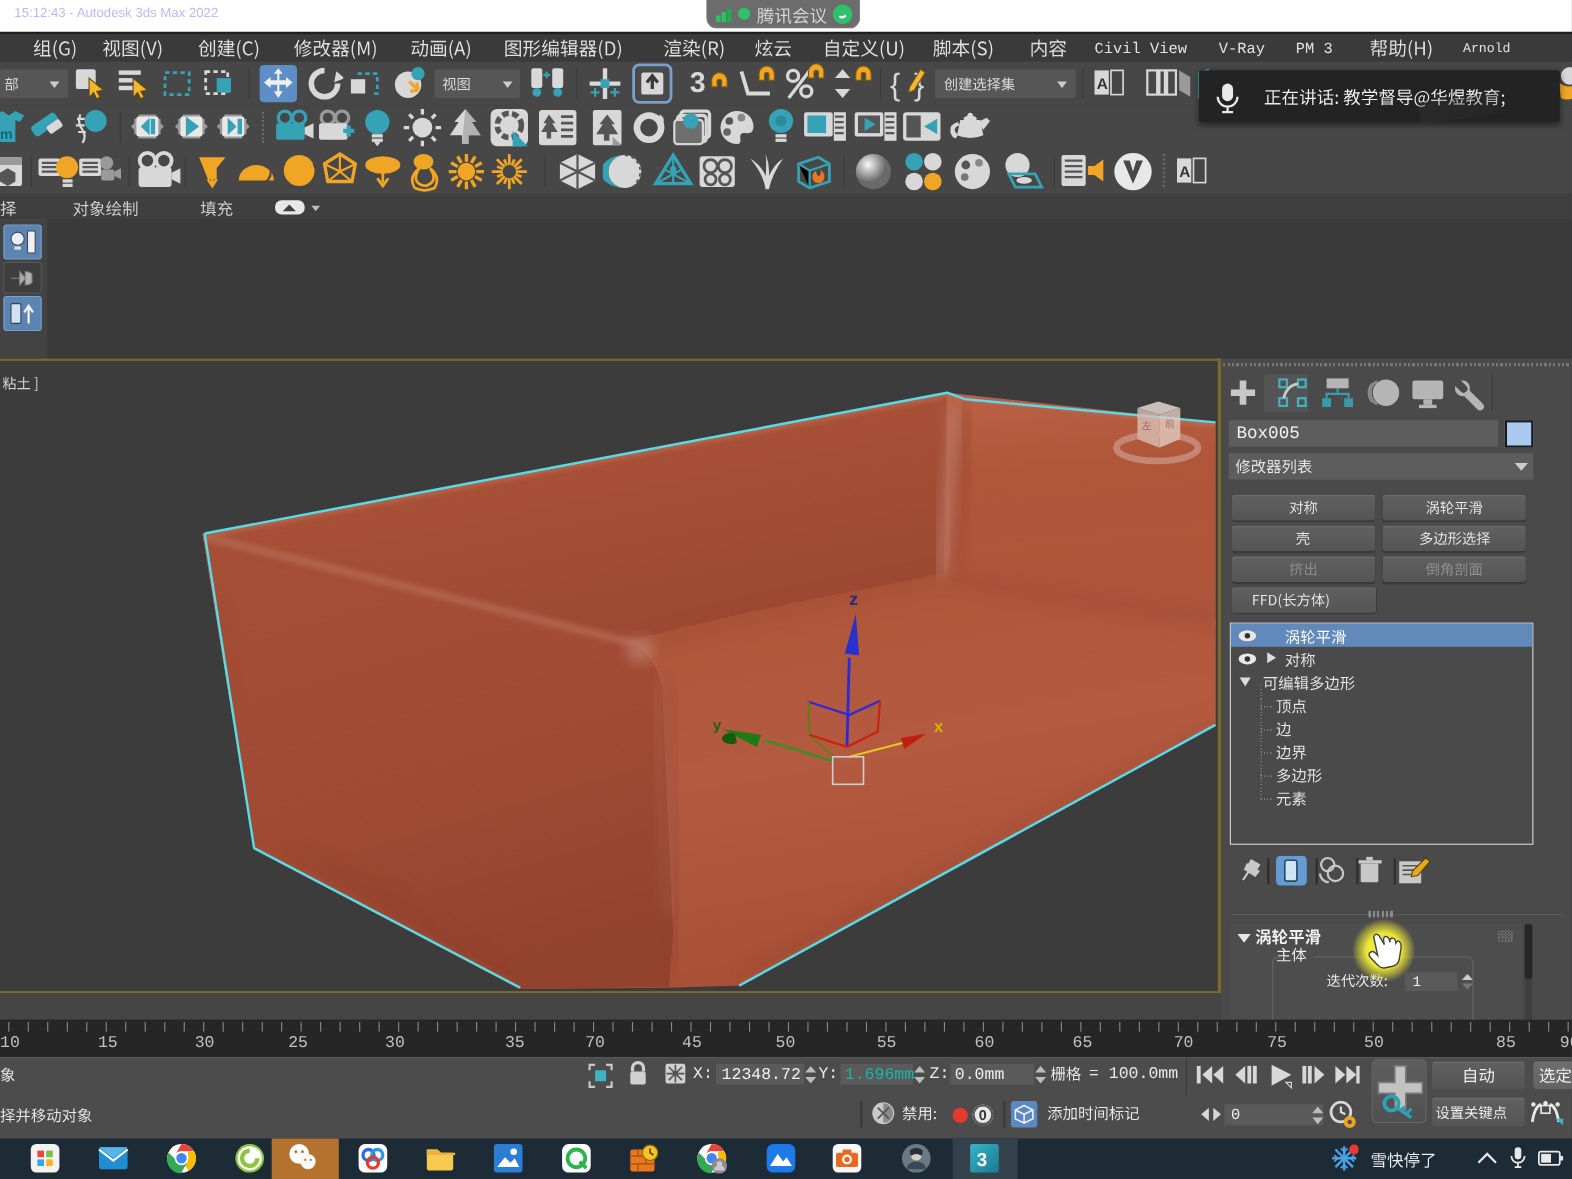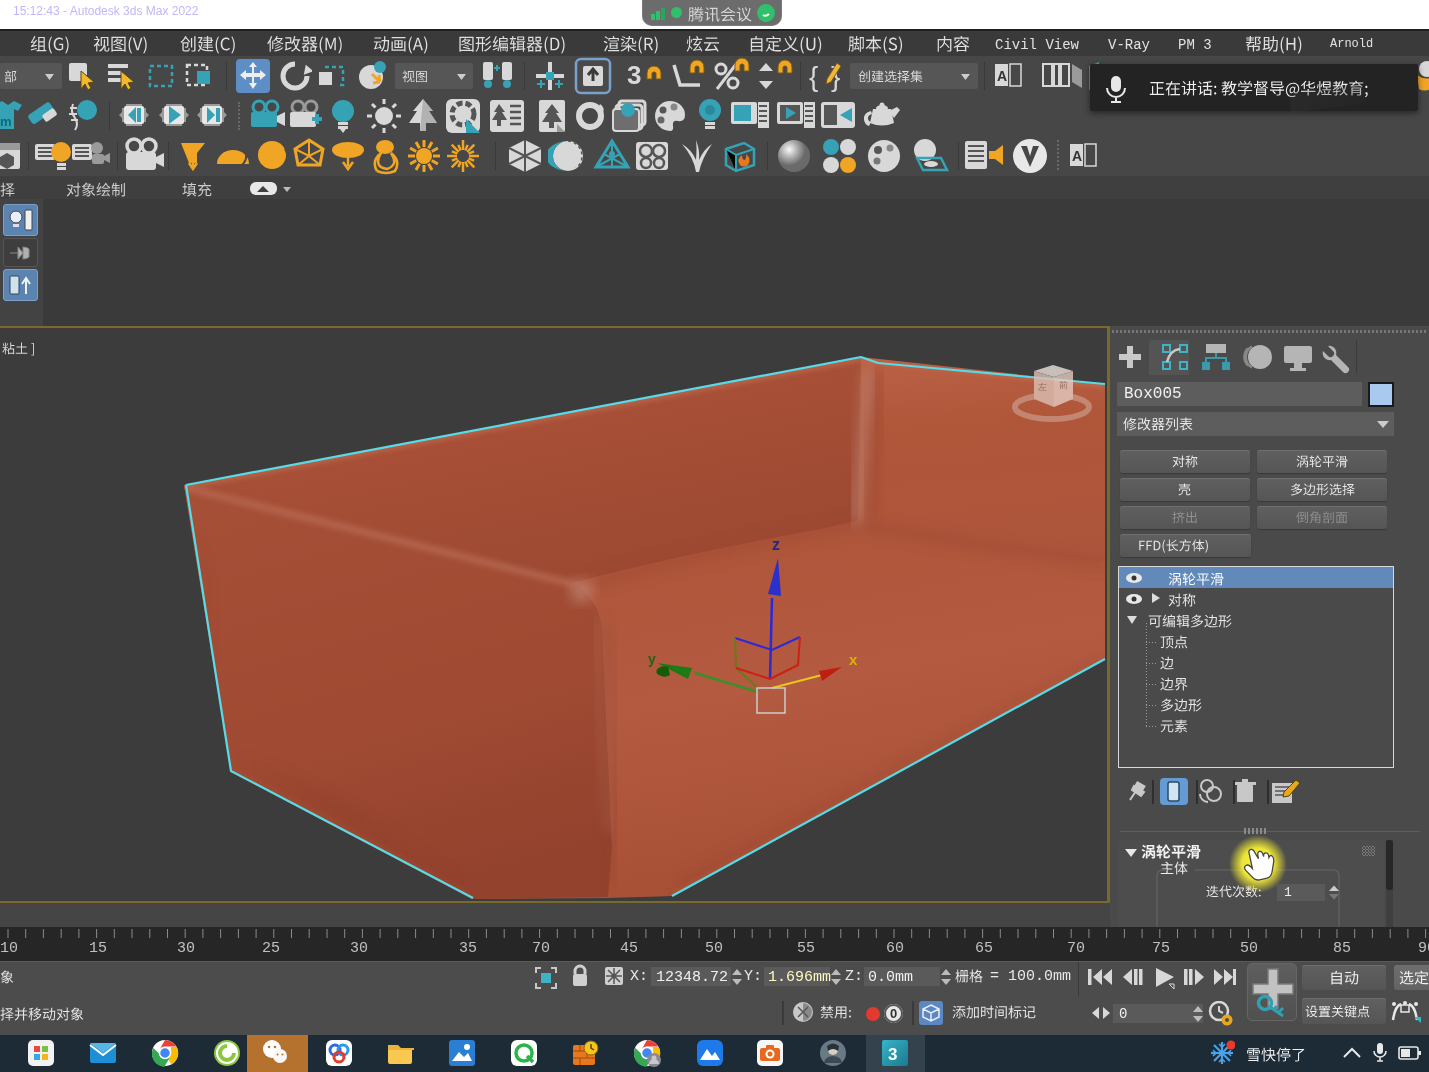--- a/index.html
+++ b/index.html
@@ -891,21 +891,21 @@
       <span style="position:absolute;left:455px;width:26px;text-align:center">35</span>
       <span style="position:absolute;left:528px;width:26px;text-align:center">70</span>
       <span style="position:absolute;left:616px;width:26px;text-align:center">45</span>
       <span style="position:absolute;left:705px;width:26px;text-align:left">50</span>
       <span style="position:absolute;left:793px;width:26px;text-align:center">55</span>
       <span style="position:absolute;left:882px;width:26px;text-align:center">60</span>
       <span style="position:absolute;left:971px;width:26px;text-align:center">65</span>
       <span style="position:absolute;left:1059px;width:26px;text-align:right">70</span>
       <span style="position:absolute;left:1148px;width:26px;text-align:center">75</span>
       <span style="position:absolute;left:1236px;width:26px;text-align:center">50</span>
-      <span style="position:absolute;left:1325px;width:26px;text-align:right">85</span>
+      <span style="position:absolute;left:1360px;width:26px;text-align:left">85</span>
       <span style="position:absolute;left:1414px;width:26px;text-align:center">90</span>
     </div>
     <div class="abs" style="left:0;top:961px;width:1429px;height:74px;background:#4c4c4c;border-top:1px solid #5a5a5a"></div>
     <svg width="16" height="19" style="position:absolute;left:0px;top:968px;overflow:visible">
       <path transform="translate(0,14.3)" d="M4.8 -11.8C4 -10.7 2.6 -9.3 0.7 -8.3C1 -8.1 1.3 -7.8 1.4 -7.5C1.7 -7.7 2 -7.9 2.2 -8.1V-5.8H4.6C3.5 -5.1 2.3 -4.6 0.9 -4.3C1.1 -4.1 1.3 -3.8 1.4 -3.6C2.8 -3.9 4.1 -4.5 5.2 -5.2C5.6 -4.9 5.9 -4.7 6.2 -4.5C5 -3.6 3 -2.8 1.4 -2.5C1.6 -2.3 1.8 -2 2 -1.7C3.5 -2.2 5.4 -3 6.7 -3.9C6.9 -3.7 7.1 -3.4 7.3 -3.2C5.9 -2 3.3 -0.9 1.2 -0.4C1.4 -0.2 1.7 0.1 1.8 0.4C3.7 -0.2 6.1 -1.2 7.6 -2.4C8 -1.4 7.8 -0.5 7.3 -0.2C7 0 6.7 0 6.3 0C6 0 5.5 0 5 -0C5.1 0.3 5.2 0.7 5.2 1C5.7 1 6.1 1 6.5 1C7.1 1 7.5 0.9 8 0.6C8.9 -0 9.2 -1.5 8.5 -3L9.2 -3.3C9.8 -2 11 -0.4 12.6 0.4C12.8 0.1 13.1 -0.3 13.3 -0.5C11.8 -1.2 10.7 -2.5 10.1 -3.8C10.8 -4.1 11.5 -4.5 12.1 -4.9L11.2 -5.5C10.4 -5 9.1 -4.2 8.1 -3.7C7.6 -4.4 6.9 -5.1 6 -5.7L6 -5.8H11.9V-8.9H8.1C8.6 -9.4 9 -9.9 9.2 -10.4L8.5 -10.9L8.4 -10.8H5.3C5.5 -11.1 5.7 -11.3 5.9 -11.6ZM4.5 -10H7.8C7.5 -9.6 7.2 -9.2 6.9 -8.9H3.4C3.8 -9.3 4.2 -9.6 4.5 -10ZM3.2 -8.1H6.9C6.6 -7.5 6.2 -7 5.7 -6.6H3.2ZM7.9 -8.1H10.8V-6.6H6.9C7.3 -7 7.6 -7.5 7.9 -8.1Z" fill="#e8e8e8"></path>
     </svg>
     <svg width="86" height="19" style="position:absolute;left:0px;top:1005px;overflow:visible">
       <path transform="translate(0,14.3)" d="M2.5 -11.7V-8.9H0.6V-8H2.5V-5C1.7 -4.8 1.1 -4.6 0.5 -4.4L0.8 -3.4L2.5 -3.9V-0.2C2.5 0 2.4 0.1 2.2 0.1C2.1 0.1 1.5 0.1 0.9 0.1C1.1 0.4 1.2 0.8 1.2 1.1C2.1 1.1 2.7 1.1 3 0.9C3.4 0.7 3.5 0.4 3.5 -0.2V-4.3L5.1 -4.8L5 -5.8L3.5 -5.3V-8H5.2V-8.9H3.5V-11.7ZM11.3 -10.1C10.8 -9.3 10.1 -8.7 9.3 -8.1C8.5 -8.7 7.9 -9.3 7.4 -10.1ZM5.5 -11V-10.1H6.4C7 -9.1 7.6 -8.3 8.5 -7.6C7.4 -7 6.1 -6.5 4.9 -6.2C5.1 -6 5.4 -5.6 5.5 -5.3C6.8 -5.7 8.1 -6.3 9.2 -7C10.3 -6.2 11.6 -5.7 13 -5.3C13.1 -5.6 13.4 -6 13.6 -6.2C12.3 -6.5 11.1 -6.9 10.1 -7.6C11.2 -8.4 12.1 -9.5 12.7 -10.7L12.1 -11.1L11.9 -11ZM8.7 -5.8V-4.5H5.8V-3.6H8.7V-2.1H5.1V-1.2H8.7V1.1H9.7V-1.2H13.4V-2.1H9.7V-3.6H12.4V-4.5H9.7V-5.8Z M23 -7.9V-4.8H19.1V-5.2V-7.9ZM23.9 -11.8C23.6 -10.9 23 -9.7 22.6 -8.9H15.2V-7.9H18V-5.2V-4.8H14.7V-3.8H17.9C17.7 -2.3 17 -0.8 14.8 0.4C15 0.6 15.4 1 15.5 1.2C18.1 -0.1 18.8 -1.9 19 -3.8H23V1.1H24.1V-3.8H27.3V-4.8H24.1V-7.9H26.9V-8.9H23.7C24.1 -9.6 24.6 -10.6 25 -11.5ZM17.1 -11.4C17.6 -10.6 18.3 -9.6 18.5 -8.9L19.5 -9.3C19.3 -10 18.6 -11 18 -11.8Z M32.8 -11.6C31.8 -11.2 30.2 -10.8 28.8 -10.5C28.9 -10.3 29.1 -9.9 29.1 -9.7C29.6 -9.8 30.2 -9.9 30.8 -10V-7.7H28.7V-6.8H30.6C30.1 -5.2 29.2 -3.3 28.5 -2.3C28.6 -2.1 28.9 -1.7 29 -1.4C29.6 -2.2 30.3 -3.7 30.8 -5.1V1.1H31.8V-5.3C32.2 -4.7 32.7 -3.9 32.9 -3.5L33.5 -4.3C33.2 -4.6 32.1 -6 31.8 -6.4V-6.8H33.5V-7.7H31.8V-10.3C32.4 -10.4 32.9 -10.6 33.4 -10.8ZM35.2 -8.2C35.6 -8 36.1 -7.6 36.5 -7.2C35.5 -6.7 34.5 -6.3 33.4 -6C33.5 -5.8 33.8 -5.5 33.9 -5.2C36.7 -6 39.4 -7.5 40.6 -10.1L40 -10.5L39.8 -10.4H37.1C37.5 -10.8 37.8 -11.2 38 -11.6L36.9 -11.8C36.3 -10.7 35.1 -9.5 33.3 -8.7C33.5 -8.5 33.9 -8.2 34 -8C34.9 -8.4 35.6 -9 36.2 -9.5H39.2C38.7 -8.8 38.1 -8.2 37.4 -7.7C37 -8.1 36.4 -8.5 35.9 -8.8ZM35.8 -2.7C36.4 -2.4 37 -1.9 37.4 -1.4C36.1 -0.6 34.6 0 33.1 0.3C33.2 0.5 33.5 0.9 33.6 1.2C37.1 0.4 40.2 -1.4 41.4 -5.1L40.7 -5.4L40.5 -5.4H38.1C38.4 -5.7 38.6 -6.1 38.9 -6.5L37.8 -6.7C37.1 -5.4 35.6 -4 33.5 -3C33.8 -2.9 34 -2.5 34.2 -2.3C35.4 -2.9 36.5 -3.7 37.3 -4.5H40.1C39.6 -3.5 39 -2.7 38.2 -2C37.8 -2.5 37.2 -2.9 36.6 -3.2Z M43.2 -10.6V-9.7H48.7V-10.6ZM51.1 -11.5C51.1 -10.5 51.1 -9.5 51.1 -8.5H49.1V-7.5H51.1C50.9 -4.3 50.3 -1.4 48.4 0.4C48.7 0.5 49.1 0.9 49.2 1.1C51.3 -0.9 51.9 -4 52.1 -7.5H54.2C54 -2.5 53.8 -0.7 53.5 -0.3C53.3 -0.1 53.2 -0.1 52.9 -0.1C52.6 -0.1 51.9 -0.1 51.1 -0.1C51.3 0.2 51.4 0.6 51.4 0.9C52.2 1 52.9 1 53.4 0.9C53.8 0.9 54.1 0.7 54.4 0.4C54.9 -0.2 55 -2.2 55.2 -8C55.2 -8.1 55.2 -8.5 55.2 -8.5H52.1C52.2 -9.5 52.2 -10.5 52.2 -11.5ZM43.2 -0.6 43.3 -0.6V-0.6C43.6 -0.8 44.1 -1 48 -1.8L48.2 -0.9L49.2 -1.2C48.9 -2.2 48.3 -3.9 47.7 -5.1L46.9 -4.9C47.2 -4.2 47.4 -3.4 47.7 -2.7L44.4 -2C44.9 -3.3 45.4 -4.8 45.8 -6.3H48.9V-7.3H42.8V-6.3H44.7C44.3 -4.7 43.8 -3 43.6 -2.6C43.3 -2 43.1 -1.7 42.9 -1.6C43 -1.3 43.2 -0.8 43.2 -0.6Z M63 -5.5C63.7 -4.5 64.3 -3.2 64.5 -2.4L65.5 -2.8C65.2 -3.7 64.6 -4.9 63.9 -5.9ZM57.3 -6.3C58.1 -5.6 59 -4.7 59.9 -3.7C59 -1.9 57.9 -0.6 56.6 0.2C56.9 0.4 57.2 0.8 57.4 1.1C58.7 0.2 59.8 -1.1 60.6 -2.8C61.2 -2.1 61.8 -1.3 62.1 -0.7L62.9 -1.5C62.5 -2.2 61.9 -3.1 61.1 -3.9C61.7 -5.5 62.2 -7.5 62.4 -9.7L61.8 -9.9L61.6 -9.9H57V-8.9H61.3C61.1 -7.4 60.7 -6 60.3 -4.8C59.6 -5.6 58.8 -6.3 58 -7ZM66.7 -11.8V-8.4H62.7V-7.4H66.7V-0.3C66.7 -0.1 66.6 0 66.4 0C66.1 0 65.4 0 64.5 0C64.6 0.3 64.8 0.8 64.8 1.1C66 1.1 66.7 1.1 67.1 0.9C67.6 0.7 67.7 0.4 67.7 -0.3V-7.4H69.4V-8.4H67.7V-11.8Z M74.8 -11.8C74 -10.7 72.6 -9.3 70.7 -8.3C71 -8.1 71.3 -7.8 71.4 -7.5C71.7 -7.7 72 -7.9 72.2 -8.1V-5.8H74.6C73.5 -5.1 72.3 -4.6 70.9 -4.3C71.1 -4.1 71.3 -3.8 71.4 -3.6C72.8 -3.9 74.1 -4.5 75.2 -5.2C75.6 -4.9 75.9 -4.7 76.2 -4.5C75 -3.6 73 -2.8 71.4 -2.5C71.6 -2.3 71.8 -2 72 -1.7C73.5 -2.2 75.4 -3 76.7 -3.9C76.9 -3.7 77.1 -3.4 77.3 -3.2C75.9 -2 73.3 -0.9 71.2 -0.4C71.4 -0.2 71.7 0.1 71.8 0.4C73.7 -0.2 76.1 -1.2 77.6 -2.4C78 -1.4 77.8 -0.5 77.3 -0.2C77 0 76.7 0 76.3 0C76 0 75.5 0 75 -0C75.1 0.3 75.2 0.7 75.2 1C75.7 1 76.1 1 76.5 1C77.1 1 77.5 0.9 78 0.6C78.9 -0 79.2 -1.5 78.5 -3L79.2 -3.3C79.8 -2 81 -0.4 82.6 0.4C82.8 0.1 83.1 -0.3 83.3 -0.5C81.8 -1.2 80.7 -2.5 80.1 -3.8C80.8 -4.1 81.5 -4.5 82.1 -4.9L81.2 -5.5C80.4 -5 79.1 -4.2 78.1 -3.7C77.6 -4.4 76.9 -5.1 76 -5.7L76 -5.8H81.9V-8.9H78.1C78.6 -9.4 79 -9.9 79.2 -10.4L78.5 -10.9L78.4 -10.8H75.3C75.5 -11.1 75.7 -11.3 75.9 -11.6ZM74.5 -10H77.8C77.5 -9.6 77.2 -9.2 76.9 -8.9H73.4C73.8 -9.3 74.2 -9.6 74.5 -10ZM73.2 -8.1H76.9C76.6 -7.5 76.2 -7 75.7 -6.6H73.2ZM77.9 -8.1H80.8V-6.6H76.9C77.3 -7 77.6 -7.5 77.9 -8.1Z" fill="#e8e8e8"></path>
     </svg>
     <svg class="abs" style="left:534px;top:966px" width="24" height="24">
@@ -923,21 +923,21 @@
     </svg>
     <div class="abs ser" style="left:630px;top:968px;font-size:15px;color:#e8e8e8">X:</div>
     <div class="abs" style="left:651px;top:967px;width:80px;height:19px;background:#5a5a5a"></div>
     <div class="abs ser" style="left:656px;top:969px;font-size:15px;color:#f0f0f0">12348.72</div>
     <svg class="abs" style="left:731px;top:967px" width="12" height="20">
       <path d="M1 8 L11 8 L6 2 Z" fill="#bbb"></path>
       <path d="M1 12 L11 12 L6 18 Z" fill="#bbb"></path>
     </svg>
     <div class="abs ser" style="left:744px;top:968px;font-size:15px;color:#e8e8e8">Y:</div>
     <div class="abs" style="left:764px;top:967px;width:66px;height:19px;background:#5a5a5a"></div>
-    <div class="abs ser" style="left:768px;top:969px;font-size:15px;color:#fef9c3">1.696mm</div>
+    <div class="abs ser" style="left:768px;top:969px;font-size:15px;color:#14b8a6">1.696mm</div>
     <svg class="abs" style="left:830px;top:967px" width="12" height="20">
       <path d="M1 8 L11 8 L6 2 Z" fill="#bbb"></path>
       <path d="M1 12 L11 12 L6 18 Z" fill="#bbb"></path>
     </svg>
     <div class="abs ser" style="left:845px;top:968px;font-size:15px;color:#e8e8e8">Z:</div>
     <div class="abs" style="left:864px;top:967px;width:76px;height:19px;background:#5a5a5a"></div>
     <div class="abs ser" style="left:868px;top:969px;font-size:15px;color:#f0f0f0">0.0mm</div>
     <svg class="abs" style="left:940px;top:967px" width="12" height="20">
       <path d="M1 8 L11 8 L6 2 Z" fill="#bbb"></path>
       <path d="M1 12 L11 12 L6 18 Z" fill="#bbb"></path>

